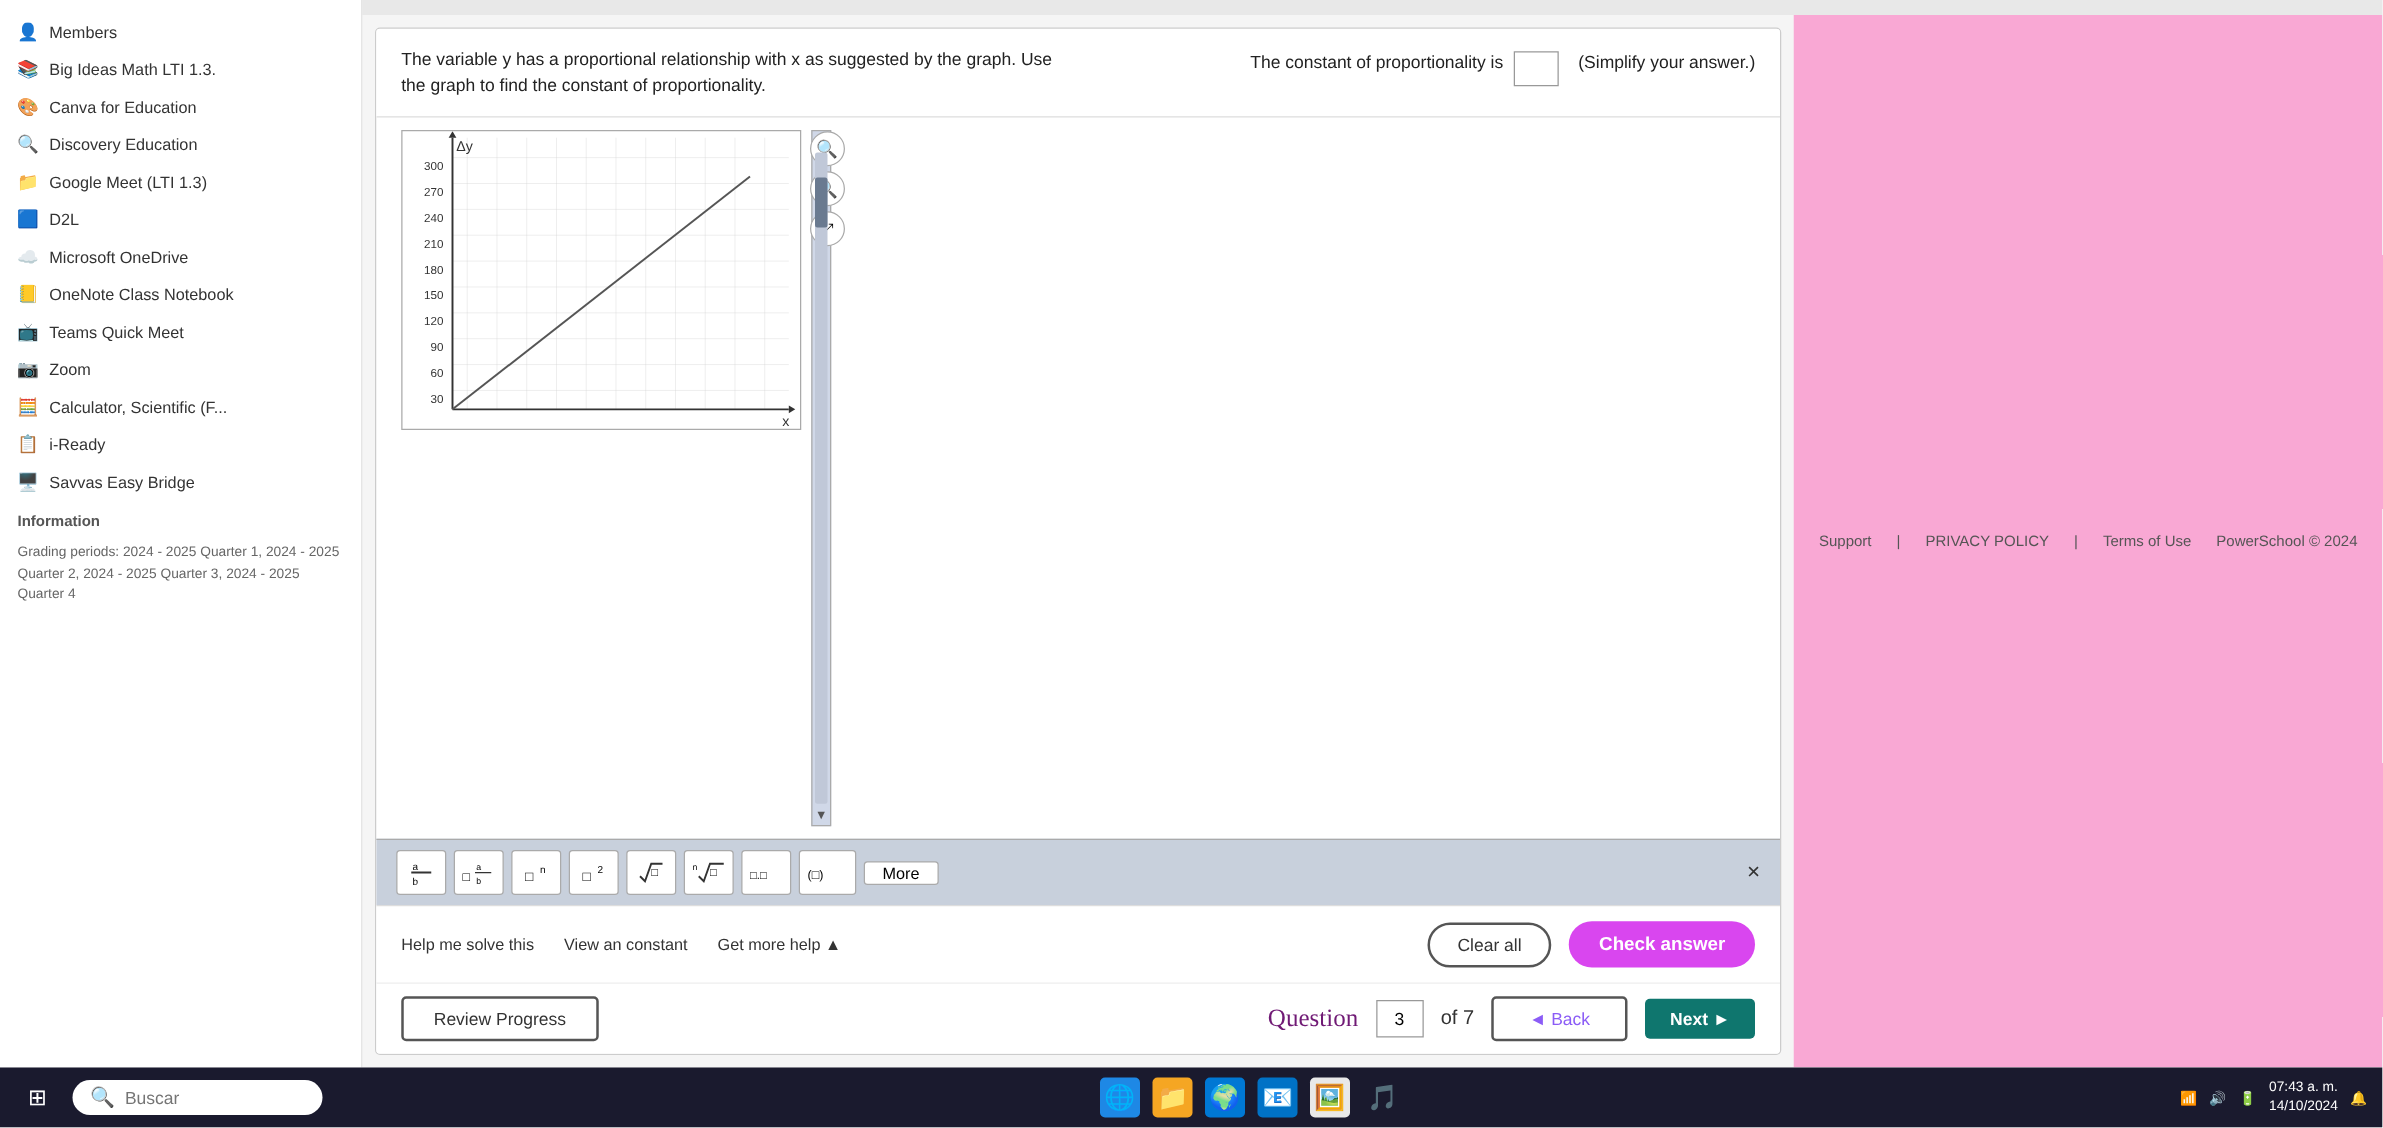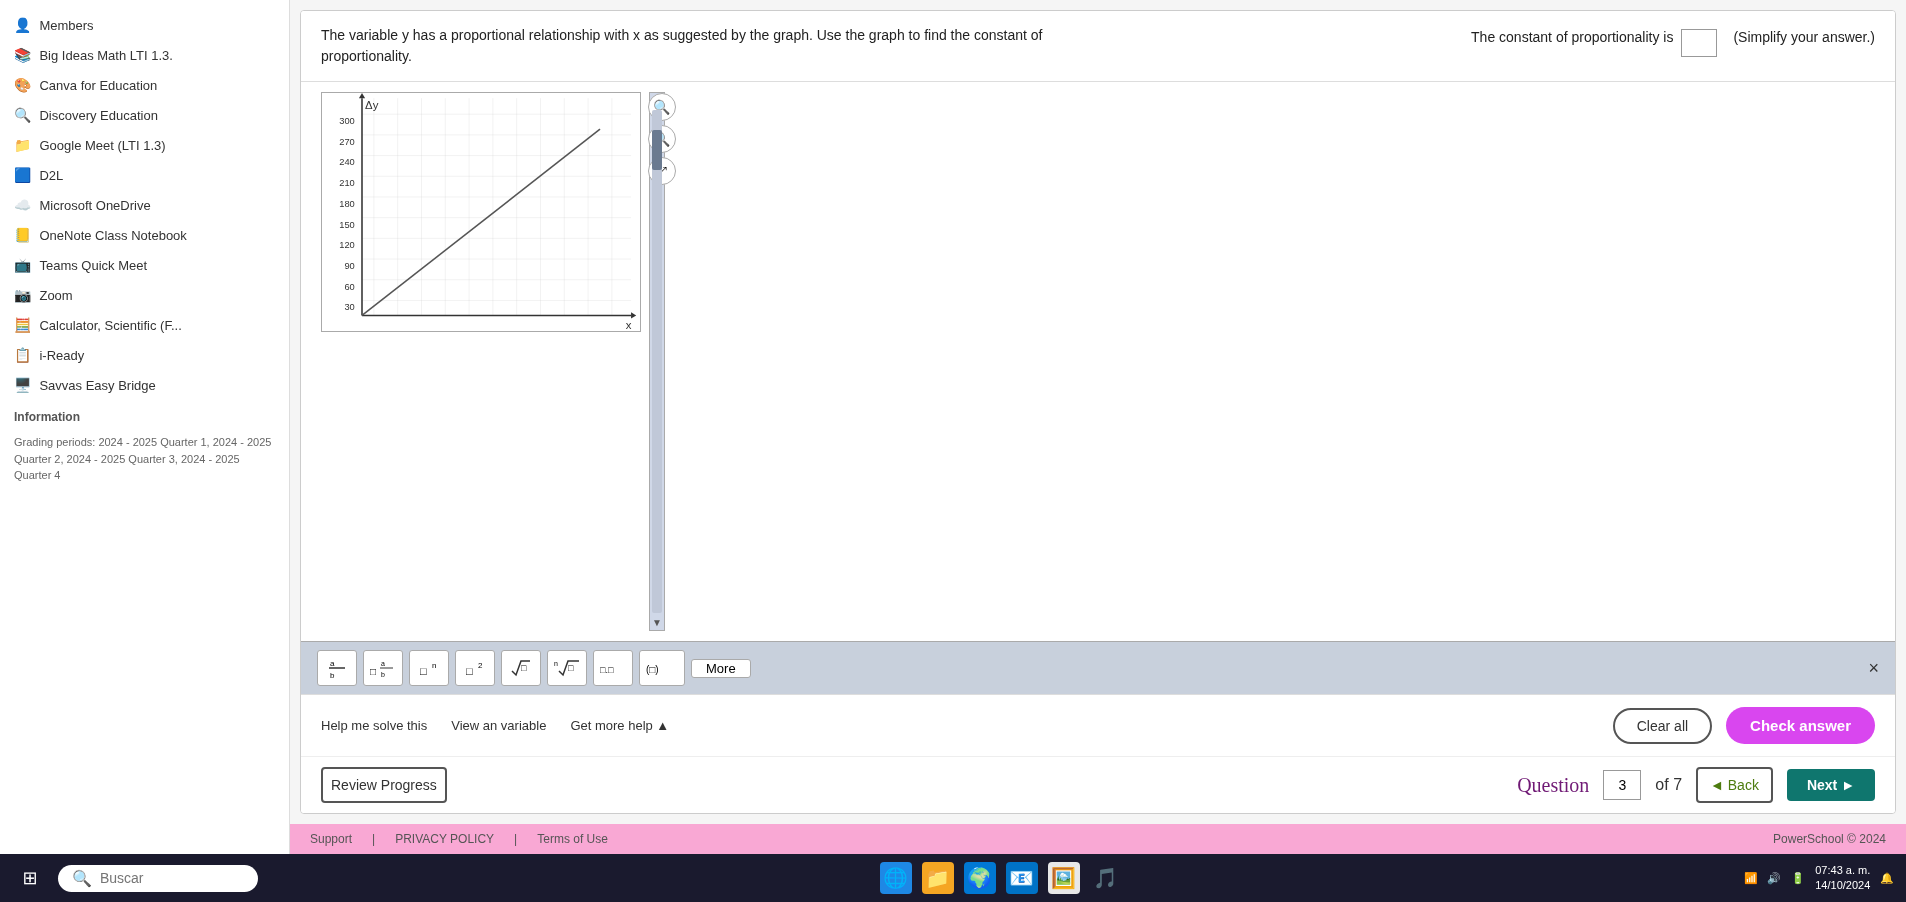--- a/index.html
+++ b/index.html
@@ -38,22 +38,23 @@
       font-size: 11px;
       color: #666;
       line-height: 1.5;
     }
 
     
     .content-area {
       flex: 1;
       background: #f5f5f5;
       display: flex;
-      flex-direction: column;
+      flex-direction: row;
       overflow: hidden;
+      margin-top: 12px;
     }
 
     
     .question-panel {
       background: #fff;
       margin: 10px;
       border: 1px solid #ccc;
       border-radius: 4px;
       flex: 1;
       display: flex;
@@ -238,21 +239,21 @@
     .nav-bar {
       display: flex;
       align-items: center;
       padding: 10px 20px;
       gap: 16px;
       background: #fff;
       border-top: 1px solid #eee;
     }
 
     .review-progress-btn {
-      padding: 8px 8px;
+      padding: 8px 24px;
       border: 2px solid #555;
       border-radius: 4px;
       background: #fff;
       font-size: 14px;
       cursor: pointer;
       color: #333;
     }
 
     .nav-right {
       margin-left: auto;
@@ -274,27 +275,27 @@
       text-align: center;
       font-size: 14px;
     }
 
     .question-total {
       font-size: 16px;
       color: #333;
     }
 
     .back-btn {
-      padding: 8px 12px;
+      padding: 8px 28px;
       border: 2px solid #555;
       border-radius: 4px;
       background: #fff;
       font-size: 14px;
       cursor: pointer;
-      color: #4d7c0f;
+      color: #8b5cf6;
       display: flex;
       align-items: center;
       gap: 6px;
     }
 
     .next-btn {
       padding: 8px 20px;
       background: #0f766e;
       border: none;
       border-radius: 4px;
@@ -564,21 +565,21 @@
             <text x="2" y="16" font-size="10">(□)</text>
           </svg>
         </button>
         <button class="math-more-btn">More</button>
         <button class="close-toolbar-btn">×</button>
       </div>
 
       <div class="bottom-bar">
         <div class="help-links">
           <a class="help-link">Help me solve this</a>
-          <a class="help-link">View an variable</a>
+          <a class="help-link">View an constant</a>
           <a class="help-link">Get more help ▲</a>
         </div>
         <div class="bottom-right">
           <button class="clear-all-btn">Clear all</button>
           <button class="check-answer-btn">Check answer</button>
         </div>
       </div>
 
       <div class="nav-bar">
         <button class="review-progress-btn">Review Progress</button>

